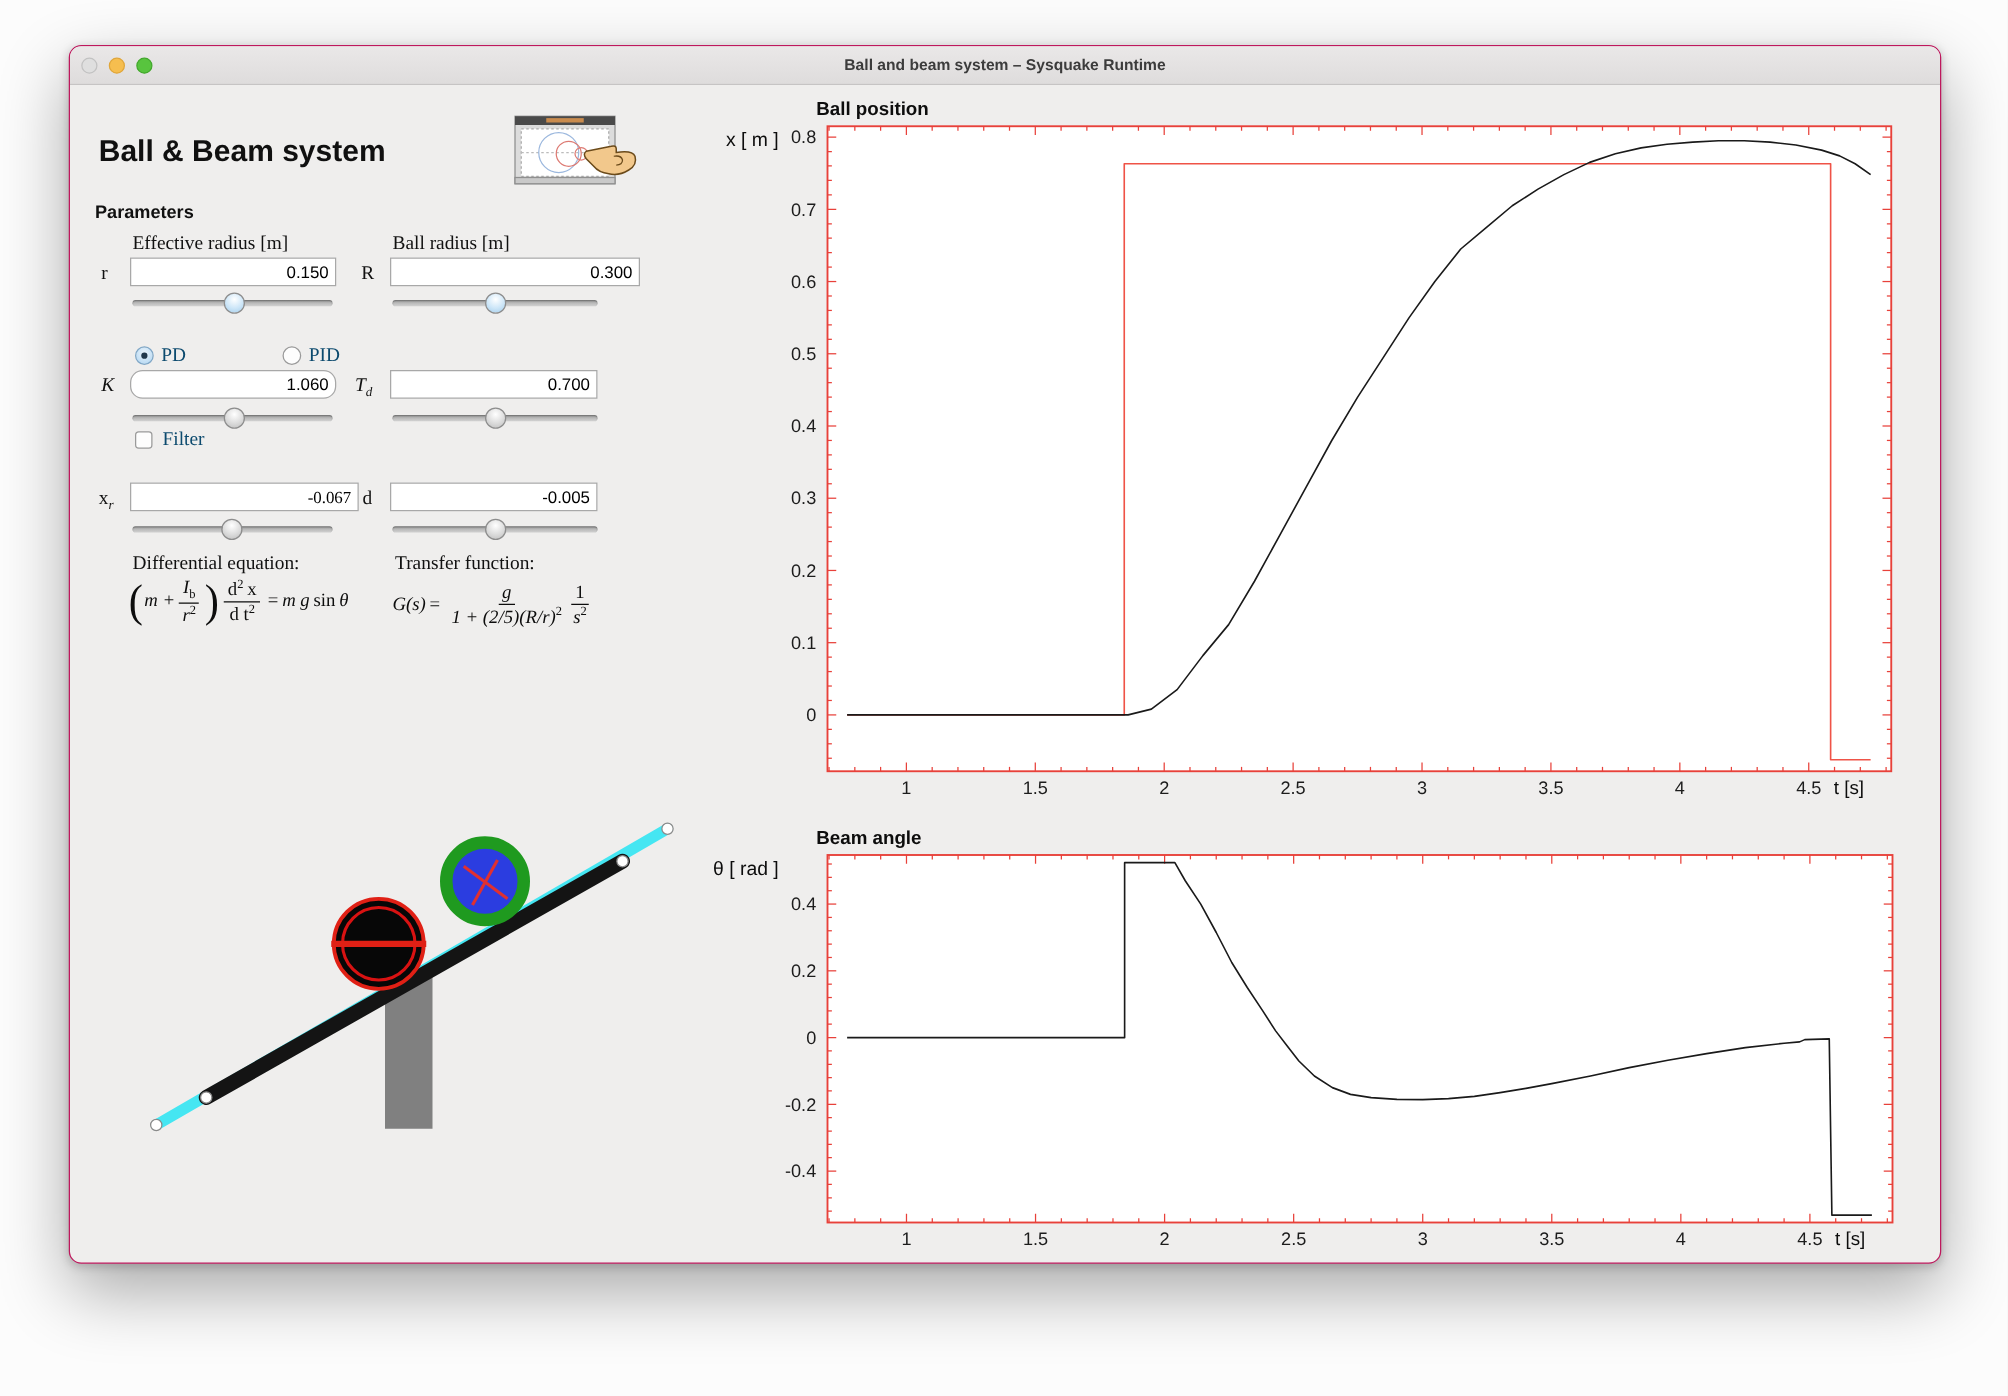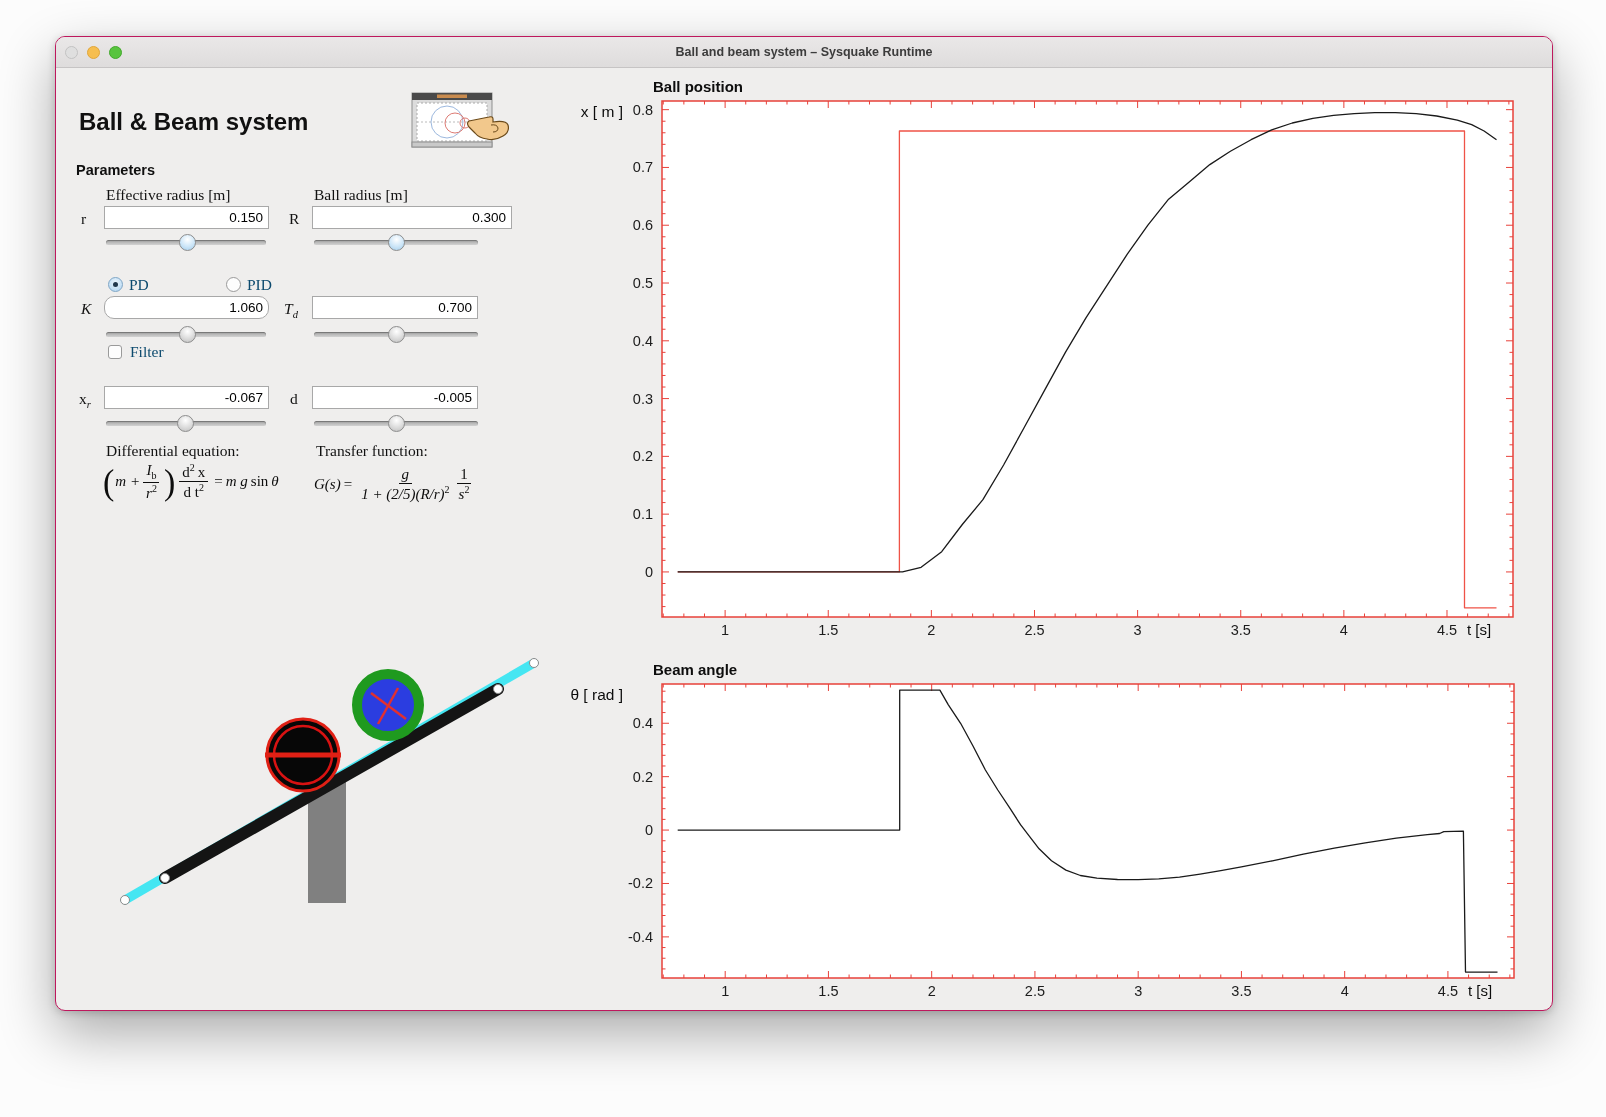--- a/index.html
+++ b/index.html
@@ -111,21 +111,21 @@
       </div>
       <div class="slider" style="left:258px;top:259px;width:164px;">
         <div class="track"></div>
         <div class="thumb gray" style="left: 50%;"></div>
       </div>
 
       <div class="checkbox" style="left:52px;top:278px;"></div>
       <div class="abs rlabel" style="left:74px;top:276px;">Filter</div>
 
       <div class="abs sym" style="left:23px;top:323px;"><span>x</span><sub>r</sub></div>
-      <input class="pfield" style="left: 48px; top: 319px; width: 165px;" readonly="" value="-0.067">
+      <input class="pfield" style="left: 48px; top: 319px; width: 183px; font-family: Liberation Serif, serif;" readonly="" value="-0.067">
       <div class="abs sym" style="left:234px;top:323px;"><span>d</span></div>
       <input class="pfield" style="left: 256px; top: 319px; width: 166px;" readonly="" value="-0.005">
       <div class="slider" style="left:50px;top:348px;width:160px;">
         <div class="track"></div>
         <div class="thumb gray" style="left: 49.4%;"></div>
       </div>
       <div class="slider" style="left:258px;top:348px;width:164px;">
         <div class="track"></div>
         <div class="thumb gray" style="left: 50%;"></div>
       </div>

